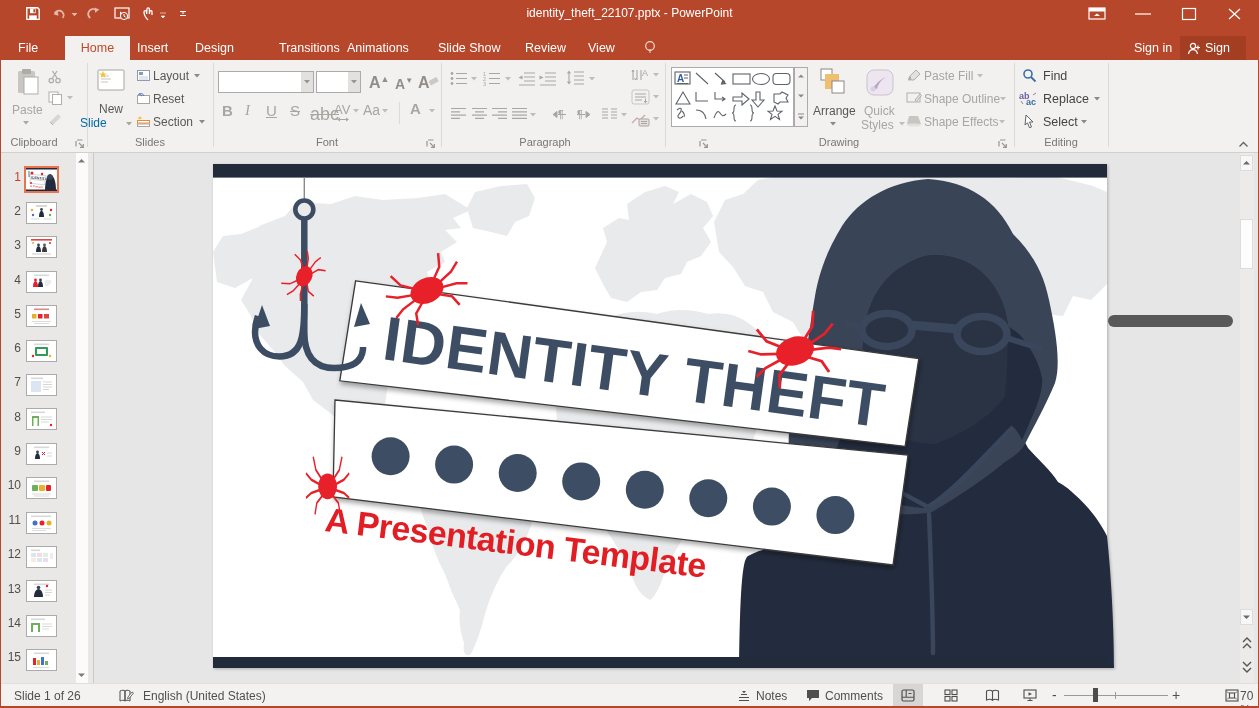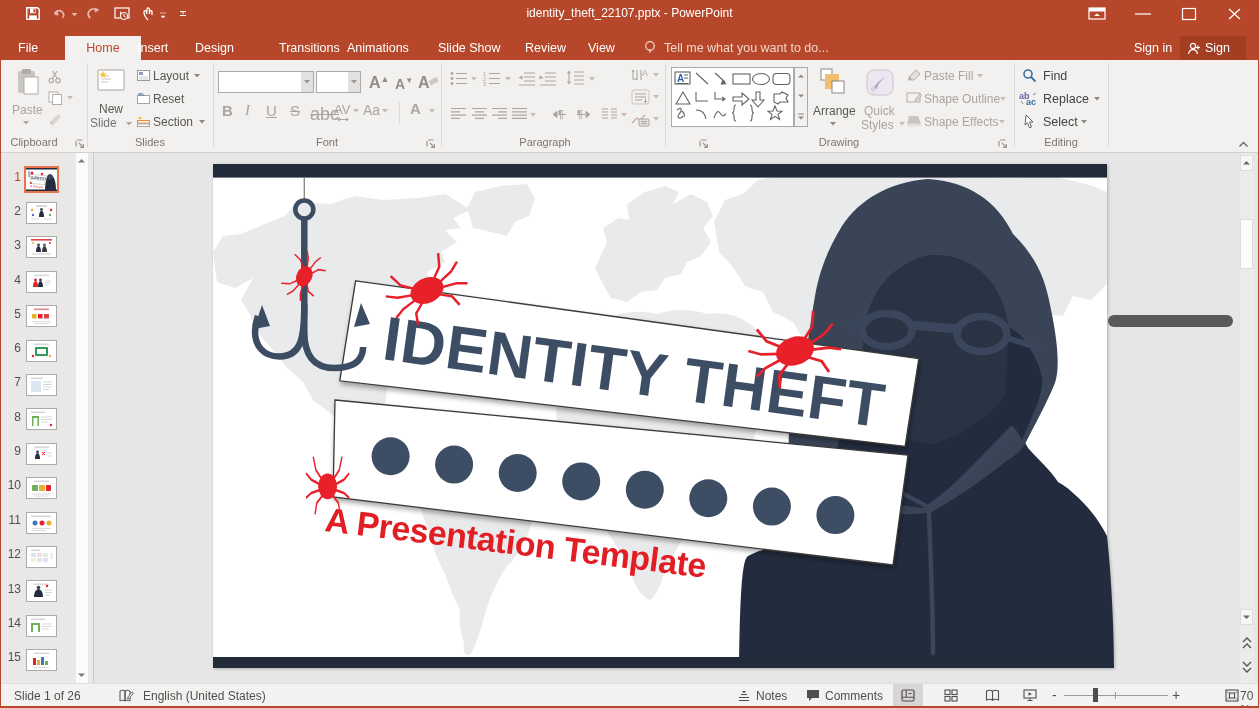--- a/index.html
+++ b/index.html
@@ -1,19 +1,19 @@
 <!DOCTYPE html>
 <html><head><meta charset="utf-8"><style>
 *{margin:0;padding:0;box-sizing:border-box}
 html,body{width:1259px;height:708px;overflow:hidden;font-family:"Liberation Sans",sans-serif;background:#E6E6E6;position:relative}
 .a{position:absolute}
 #title{left:0;top:0;width:1259px;height:28px;background:#B7472A}
 #tabs{left:0;top:28px;width:1259px;height:32px;background:#B7472A}
 .tab{position:absolute;top:8px;height:24px;line-height:24px;color:#fff;font-size:12.5px;padding:0 4px}
-#hometab{position:absolute;left:65px;top:8px;width:76px;height:24px;background:#F2F1F0;color:#C2492B;font-size:12.5px;text-align:center;line-height:25px}
+#hometab{position:absolute;left:65px;top:8px;width:65px;height:24px;background:#F2F1F0;color:#C2492B;font-size:12.5px;text-align:center;line-height:25px}
 #ribbon{left:0;top:60px;width:1259px;height:93px;background:#F2F1F0;border-bottom:1px solid #D2CFCC}
 .gsep{position:absolute;top:3px;height:84px;width:1px;background:#DCDAD8}
 .glabel{position:absolute;top:76px;font-size:11px;color:#7B7672;width:120px;text-align:center}
 .launch{position:absolute;top:79px;width:10px;height:10px}
 #work{left:0;top:153px;width:1259px;height:530px;background:#E6E6E6}
 #panel{position:absolute;left:0;top:0;width:94px;height:530px;background:#E9E8E7}
 #paneldiv{position:absolute;left:93px;top:0;width:1px;height:530px;background:#CBC9C7}
 .thumbnum{position:absolute;font-size:12px;color:#514F4D;width:16px;text-align:right}
 .thumb{position:absolute;left:26px;width:31px;height:22px;background:#fff;border:1px solid #ABABAB}
 #statusbar{left:0;top:683px;width:1259px;height:23px;background:#F3F2F1;border-top:1px solid #E1DFDD;font-size:12px;color:#514F4D}
@@ -87,21 +87,20 @@
  <div class="tab" style="left:191px">Design</div>
  <div class="tab" style="left:275px">Transitions</div>
  <div class="tab" style="left:343px">Animations</div>
  <div class="tab" style="left:434px">Slide Show</div>
  <div class="tab" style="left:521px">Review</div>
  <div class="tab" style="left:584px">View</div>
  <svg class="a" style="left:642px;top:11px;width:16px;height:18px" viewBox="0 0 16 18">
       <circle cx="8" cy="7" r="4.3" fill="none" stroke="#f5d9d0" stroke-width="1.2"></circle>
       <path d="M6.5 11h3M7 13h2" stroke="#f5d9d0" stroke-width="1.1"></path>
     </svg>
- <div class="tab" style="left:660px;color:#F1D5CC;font-size:12.5px">Tell me what you want to do...</div>
  <div class="tab" style="left:1130px">Sign in</div>
  <div class="a" style="left:1180px;top:8px;width:66px;height:25px;background:#A33E22"></div>
  <svg class="a" style="left:1186px;top:12px;width:17px;height:17px" viewBox="0 0 17 17">
       <circle cx="7" cy="6" r="2.6" fill="none" stroke="#fff" stroke-width="1.2"></circle>
       <path d="M2.5 14c.5-3 2.5-4.4 4.5-4.4S11 11 11.5 14" fill="none" stroke="#fff" stroke-width="1.2"></path>
       <path d="M12 5.5v4M10 7.5h4" stroke="#fff" stroke-width="1.2"></path>
     </svg>
  <div class="a" style="left:1205px;top:8px;height:25px;line-height:25px;color:#fff;font-size:12.5px">Sign</div>
 </div>
 <div class="a" id="ribbon">
@@ -159,21 +158,21 @@
       <path d="M2 10 10 2l3 3-8 8z" fill="#d9d5d1"></path>
       <path d="m2 10 3 3" stroke="#b1ada9"></path>
     </svg>
 
  <svg class="ico" style="left:97px;top:9px;width:28px;height:22px" viewBox="0 0 28 22">
       <rect x="1" y="1" width="26" height="20" rx="1" fill="#fff" stroke="#a8a4a0"></rect>
       <path d="M4 7h8M4 10h10M4 13h7" stroke="#c9c5c1"></path>
       <path d="M6 1.8 7 4.4l2.7.1-2.1 1.7.8 2.6L6 7.2 3.6 8.8l.8-2.6L2.3 4.5 5 4.4z" fill="#F5C333"></path>
     </svg>
  <div class="dtxt" style="left:99px;top:42px;color:#5a5854">New</div>
- <div class="dtxt" style="left:90px;top:56px;color:#737373">Slide</div>
+ <div class="dtxt" style="left:80px;top:56px;color:#0369a1">Slide</div>
  <svg class="ico" style="left:125px;top:61px;width:8px;height:6px" viewBox="0 0 8 6">
       <path d="m1 1 3 3.4L7 1z" fill="#aaa6a2"></path>
     </svg>
  <svg class="ico" style="left:137px;top:10px;width:13px;height:11px" viewBox="0 0 13 11">
       <rect x="0.5" y="0.5" width="12" height="10" fill="#fff" stroke="#8f9bb3"></rect>
       <rect x="2" y="2" width="4" height="3" fill="#8f9bb3"></rect>
       <path d="M2 7h9M2 9h9" stroke="#c6cbd6"></path>
     </svg>
  <div class="dtxt" style="left:153px;top:9px;color:#5a5854">Layout</div>
  <svg class="ico" style="left:193px;top:13px;width:8px;height:6px" viewBox="0 0 8 6">

